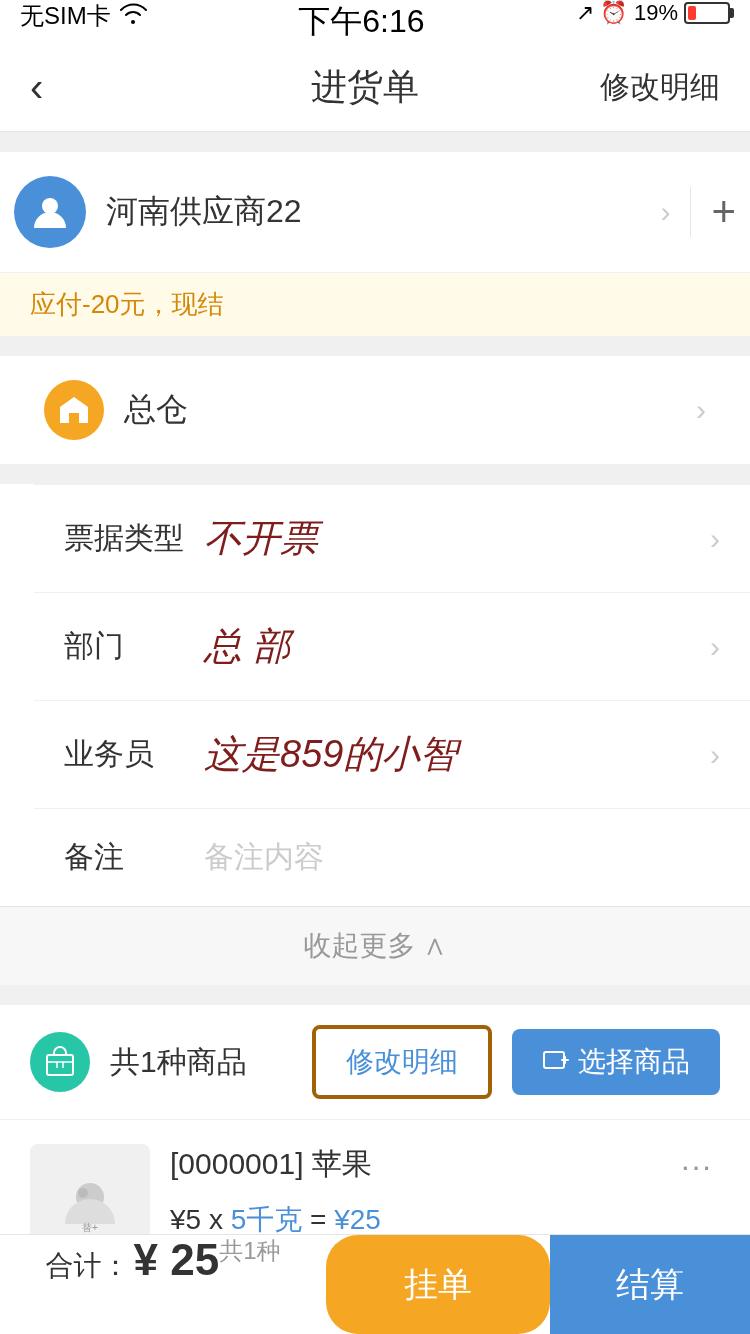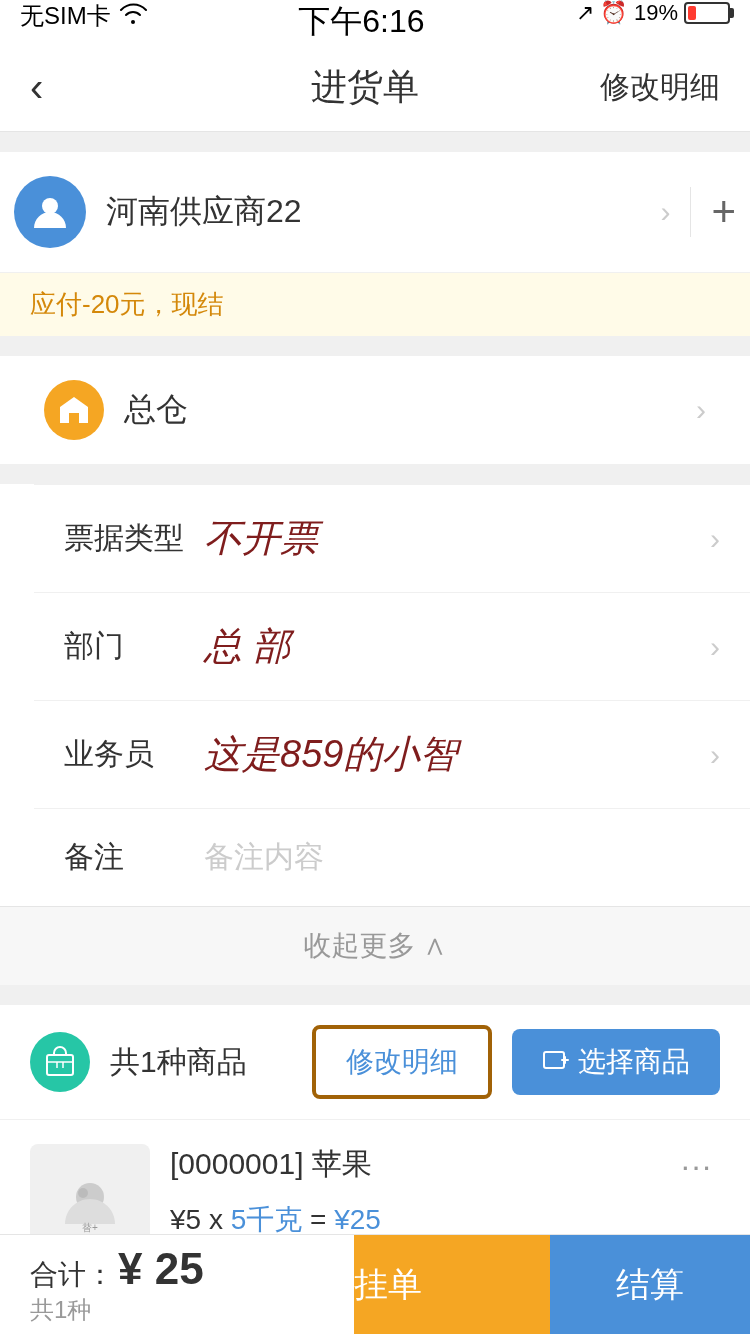--- a/index.html
+++ b/index.html
@@ -304,42 +304,43 @@
       left: 0;
       width: 750px;
       height: 100px;
       display: flex;
       background: #fff;
       border-top: 1px solid #e5e5e5;
     }
     .total-section {
       flex: 1;
       display: flex;
-      flex-direction: column;
+      flex-direction: row;
       justify-content: center;
       padding: 0 30px;
     }
     .total-amount {
       font-size: 44px;
       font-weight: 600;
       color: #333;
     }
     .total-count {
       font-size: 24px;
       color: #999;
     }
     .btn-hang {
-      width: 196px;
+      width: 224px;
       background: #f5a623;
       color: #fff;
       font-size: 34px;
       display: flex;
       align-items: center;
-      justify-content: flex-start;
-      cursor: pointer;
+      justify-content: center;
+      cursor: pointer;
+      border-radius: 32px;
     }
     .btn-settle {
       width: 200px;
       background: #4a90d9;
       color: #fff;
       font-size: 34px;
       display: flex;
       align-items: center;
       justify-content: center;
       cursor: pointer;

